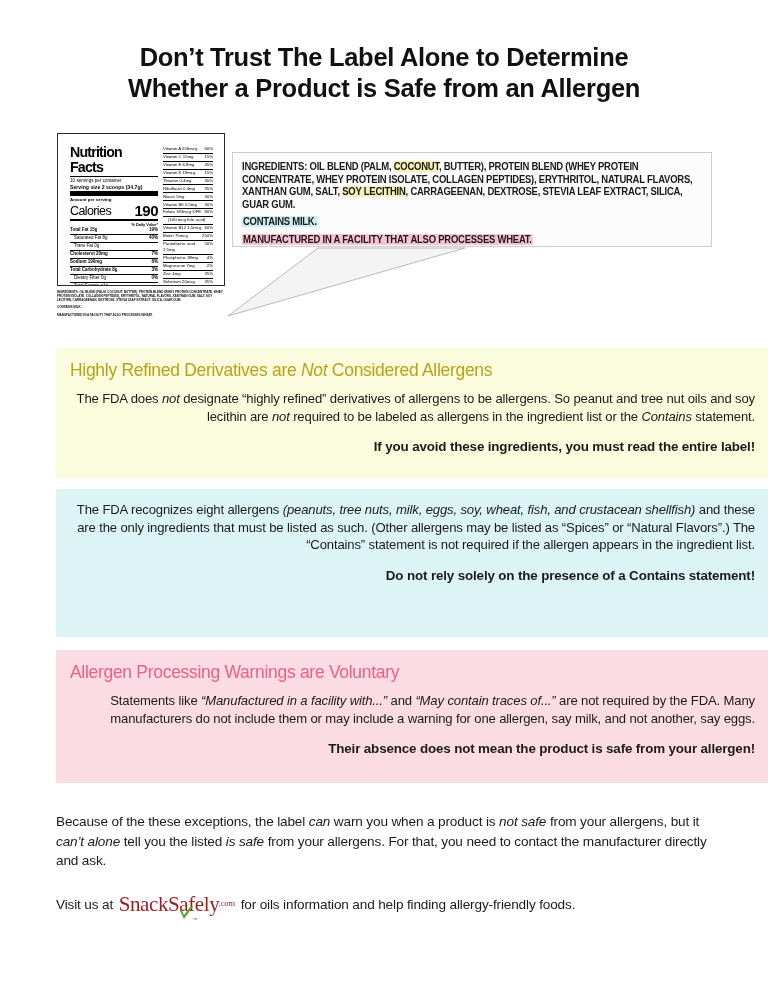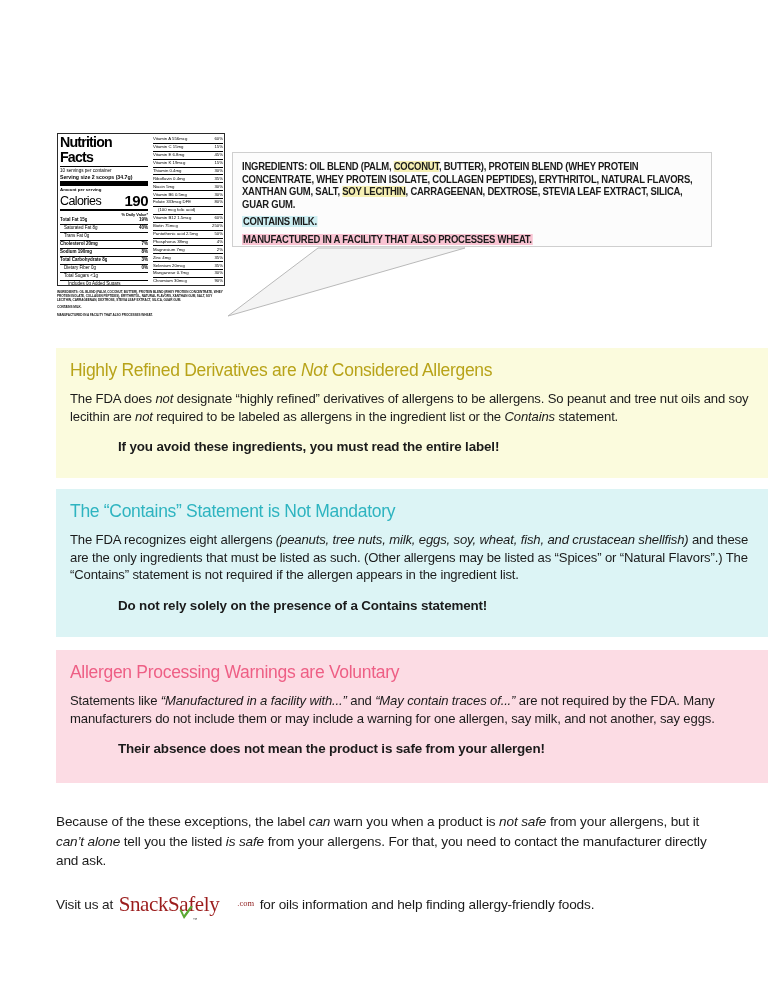--- a/index.html
+++ b/index.html
@@ -23,21 +23,21 @@
   }
   .title .l2 { display:block; }
 
   
   .nf-label {
     position: absolute; left: 57px; top: 133px;
     width: 168px; height: 153px;
     background: #fff;
     border: 1px solid #2b2b2b;
     display: flex;
-    padding: 0;
+    padding: 10px;
     font-size: 3.6px;
     line-height: 1.25;
     overflow: hidden;
   }
   .nf-col-left { width: 92px; padding: 1px 2px 0 2px; border-right: 0; }
   .nf-col-right { flex: 1; padding: 2px 1px 0 3px; }
 
   .nf-title {
     font-size: 14.2px; font-weight: bold; letter-spacing: -0.8px;
     line-height: 15px; margin-bottom: 1px;
@@ -124,20 +124,21 @@
     margin: 0 0 9px 0;
     font-size: 17.5px; font-weight: normal; line-height: 21px;
     letter-spacing: -0.3px;
   }
   .box.yellow h2 { color: #b8a319; }
   .box.cyan h2   { color: #2eb4c0; }
   .box.pink h2   { color: #ee5f85; }
   .box p {
     margin: 0; font-size: 13.1px; line-height: 17.6px; color: #1b1b1b;
     letter-spacing: -0.15px;
+    text-align: right;
   }
   .box p.emph { margin-top: 13px; font-weight: bold; font-size: 13.4px; padding-left: 48px; }
   .box i { font-style: italic; }
 
   
   .footer {
     position: absolute; left: 56px; top: 812px; width: 660px;
     font-size: 13.6px; line-height: 19.6px; color: #1b1b1b;
     letter-spacing: -0.15px;
   }
@@ -148,36 +149,39 @@
     font-family: "Liberation Serif", serif;
     font-size: 21px; color: #9b1c1c; font-weight: normal;
     letter-spacing: -0.4px;
     vertical-align: -2px;
     margin: 0 1px 0 2px;
   }
   .logo .com {
     font-family: "Liberation Serif", serif;
     font-size: 8.5px; color: #8d1a1a; position: relative; top: -5px; left: -1px;
     letter-spacing: 0;
-    margin-left: 19px;
   }
   .logo .check {
     position: absolute; left: 59px; top: 11px;
     width: 16px; height: 16px;
   }
   .logo .tm {
     position: absolute; left: 74px; top: 15px;
     font-size: 4.5px; color: #3b3b3b; font-family: "Liberation Sans", sans-serif;
   }
 </style>
 </head>
 <body>
 
 <div class="page">
 
+  <div class="title">
+    <span>Don’t Trust The Label Alone to Determine</span>
+    <span class="l2">Whether a Product is Safe from an Allergen</span>
+  </div>
 
   <svg class="funnel" viewBox="0 0 768 994">
     <polygon points="228,316 318,248 465,248" fill="#f4f4f4" stroke="#b9b9b9" stroke-width="1"></polygon>
   </svg>
 
   <div class="nf-label">
     <div class="nf-col-left">
       <div class="nf-title">Nutrition Facts</div>
       <div class="nf-rule-thin"></div>
       <div class="nf-serv">10 servings per container</div>
@@ -327,21 +331,20 @@
     </div>
   </div>
 
   <div class="box yellow">
     <h2><span>Highly Refined Derivatives are </span><i>Not</i><span> Considered Allergens</span></h2>
     <p><span>The FDA does </span><i>not</i><span> designate “highly refined” derivatives of allergens to be allergens. So peanut and tree nut oils and soy lecithin are </span><i>not</i><span> required to be labeled as allergens in the ingredient list or the </span><i>Contains</i><span> statement.</span></p>
     <p class="emph">If you avoid these ingredients, you must read the entire label!</p>
   </div>
 
   <div class="box cyan">
-    <h2>The “Contains” Statement is Not Mandatory</h2>
     <p><span>The FDA recognizes eight allergens </span><i>(peanuts, tree nuts, milk, eggs, soy, wheat, fish, and crustacean shellfish)</i><span> and these are the only ingredients that must be listed as such. (Other allergens may be listed as “Spices” or “Natural Flavors”.) The “Contains” statement is not required if the allergen appears in the ingredient list.</span></p>
     <p class="emph">Do not rely solely on the presence of a Contains statement!</p>
   </div>
 
   <div class="box pink">
     <h2>Allergen Processing Warnings are Voluntary</h2>
     <p><span>Statements like </span><i>“Manufactured in a facility with...”</i><span> and </span><i>“May contain traces of...”</i><span> are not required by the FDA. Many manufacturers do not include them or may include a warning for one allergen, say milk, and not another, say eggs.</span></p>
     <p class="emph">Their absence does not mean the product is safe from your allergen!</p>
   </div>
 

